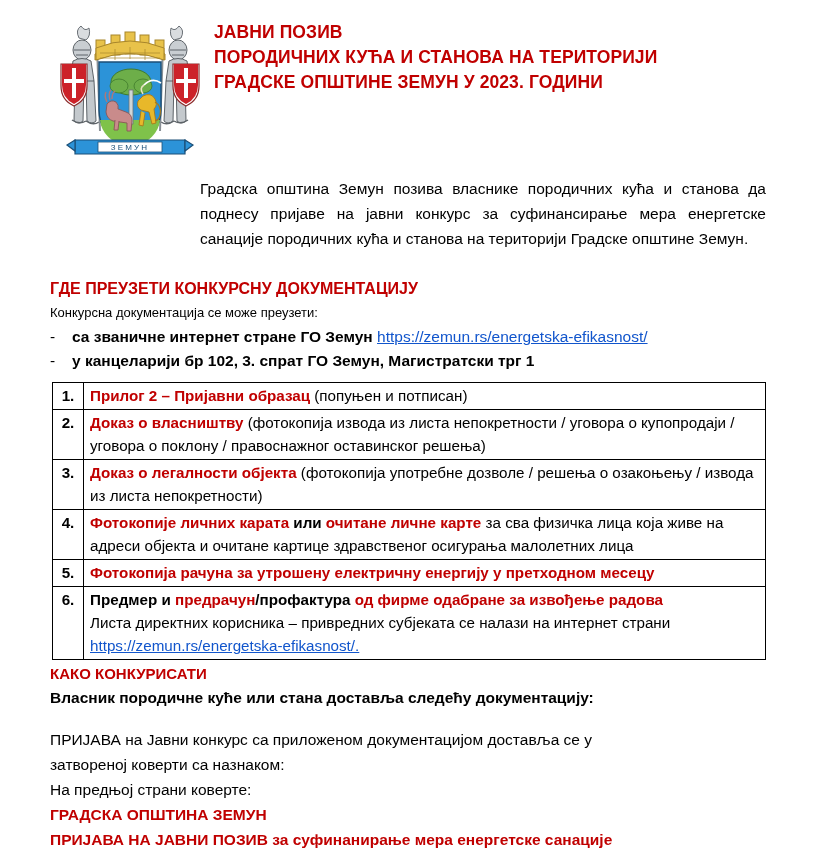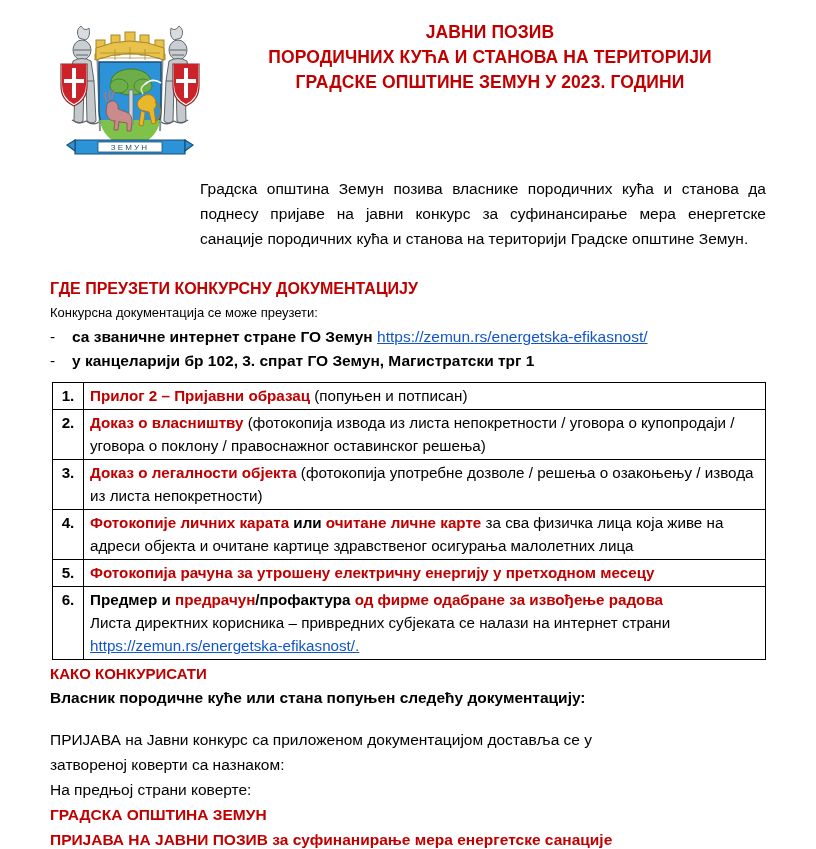--- a/index.html
+++ b/index.html
@@ -36,21 +36,20 @@
     flex: 0 0 160px;
     display: flex;
     justify-content: center;
     padding-top: 2px;
   }
   .crest {
     display: block;
   }
   .title-block {
     flex: 1 1 auto;
-    text-align: center;
     padding-top: 6px;
     padding-left: 4px;
   }
   .title-line {
     color: #C00000;
     font-weight: bold;
     font-size: 17.5px;
     line-height: 25px;
     letter-spacing: 0.1px;
     white-space: nowrap;
@@ -306,21 +305,21 @@
       </tr>
       <tr>
         <td class="num">6.</td>
         <td><span class="blk-bold">Предмер и </span><span class="red">предрачун</span><span class="blk-bold">/профактура </span><span class="red">од фирме одабране за извођење радова</span><br><span>Листа директних корисника – привредних субјеката се налази на интернет страни </span><span class="link">https://zemun.rs/energetska-efikasnost/.</span></td>
       </tr>
     </tbody>
   </table>
 
   <div class="lower">
     <div class="red-head">КАКО КОНКУРИСАТИ</div>
-    <div class="bold-line">Власник породичне куће или стана попуњен следећу документацију:</div>
+    <div class="bold-line">Власник породичне куће или стана доставља следећу документацију:</div>
     <div class="gap"></div>
     <div class="plain-line">ПРИЈАВА на Јавни конкурс са приложеном документацијом доставља се у</div>
     <div class="plain-line">затвореној коверти са назнаком:</div>
     <div class="plain-line">На предњој страни коверте:</div>
     <div class="red-line">ГРАДСКА ОПШТИНА ЗЕМУН</div>
     <div class="red-line">ПРИЈАВА НА ЈАВНИ ПОЗИВ за суфинанирање мера енергетске санације</div>
     <div class="red-line">породичних кућа и станова на територији Градске општине Земун – НЕ ОТВАРАТИ</div>
 
   </div>
 

